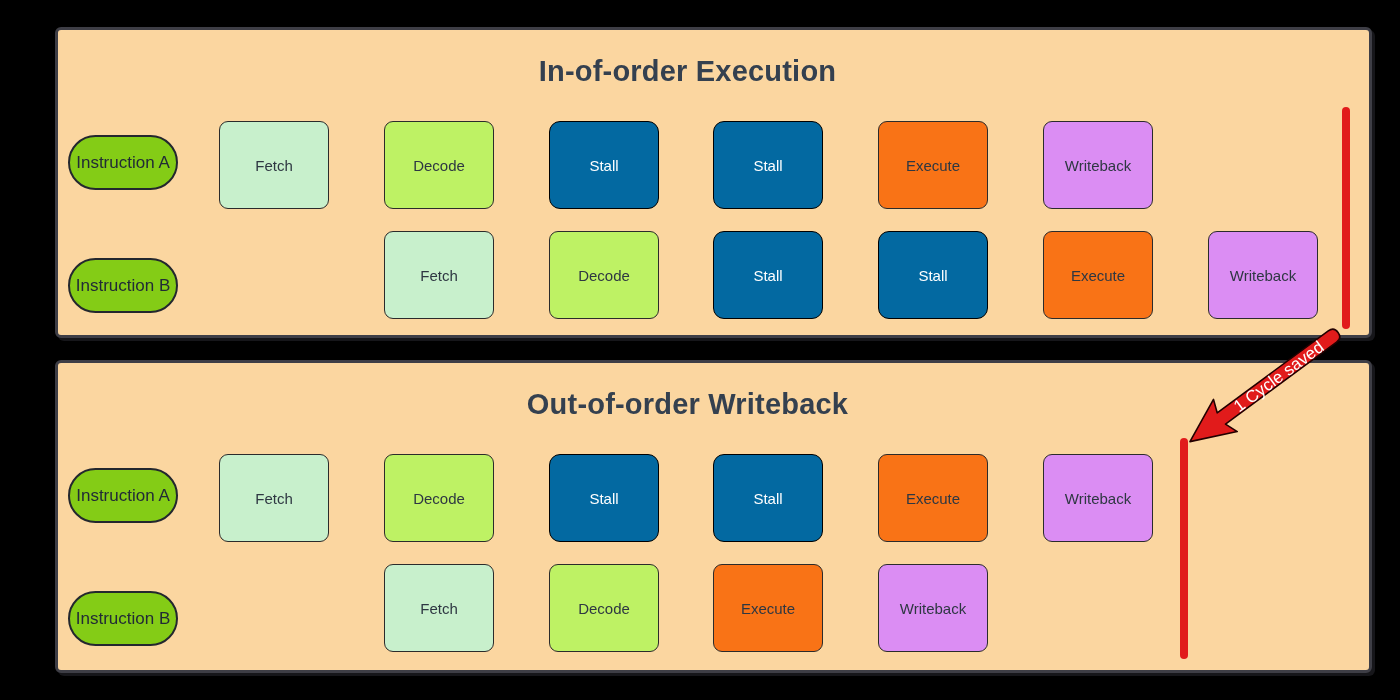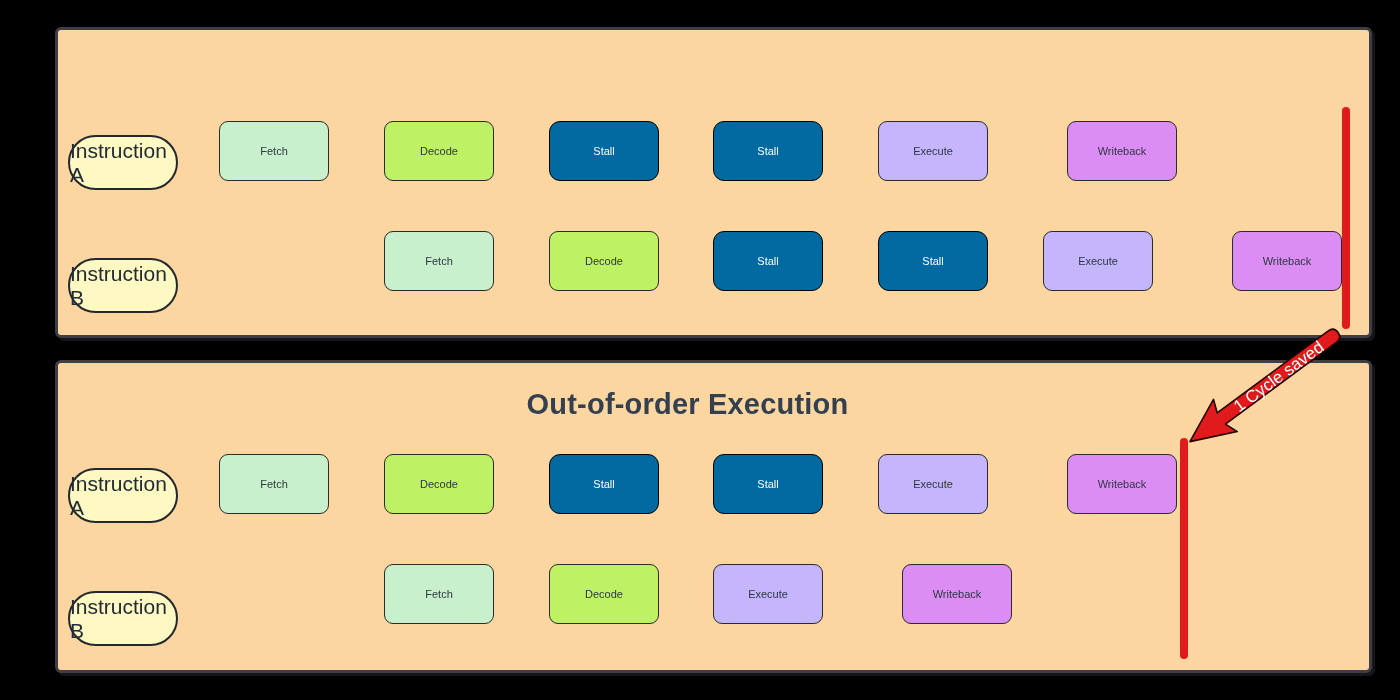--- a/index.html
+++ b/index.html
@@ -14,35 +14,35 @@
     box-shadow:3px 3px 0 #16161a;
   }
   #panel-top{top:27px;height:311px;}
   #panel-bottom{top:360px;height:313px;}
   .panel-title{
     position:absolute;top:25px;left:0;right:52px;text-align:center;
     font-size:29px;font-weight:bold;color:#34404F;letter-spacing:0.2px;
   }
   .pill{
     position:absolute;left:10px;width:110px;height:55px;box-sizing:border-box;
-    background:#fef9c3;border:2px solid #23272E;border-radius:28px;
+    background:#84cc16;border:2px solid #23272E;border-radius:28px;
     display:flex;align-items:center;justify-content:center;
-    font-size:21px;color:#222B36;
+    font-size:17px;color:#222B36;
   }
   .cell{
-    position:absolute;width:110px;height:60px;box-sizing:border-box;
+    position:absolute;width:110px;height:88px;box-sizing:border-box;
     border:1px solid #2B2B2B;border-radius:9px;
     display:flex;align-items:center;justify-content:center;
-    font-size:11px;color:#2E3742;
+    font-size:15px;color:#2E3742;
   }
   .stage-fetch{background:#C8F0CC;}
   .stage-decode{background:#bef264;}
   .stage-stall{background:#0369a1;color:#FFFFFF;border-color:#000000;border-radius:11px;}
-  .stage-execute{background:#c4b5fd;}
-  .stage-writeback{background:#DB8DF3;margin-left:24px;}
+  .stage-execute{background:#f97316;}
+  .stage-writeback{background:#DB8DF3;}
   
   .c0{left:161px}.c1{left:326px}.c2{left:491px}.c3{left:655px}
   .c4{left:820px}.c5{left:985px}.c6{left:1150px}
   
   .rA{top:91px}.rB{top:201px}
   .rA-pill{top:105px}.rB-pill{top:228px}
   .marker{
     position:absolute;width:8px;background:#E11B1B;border-radius:4px;
   }
   #marker-top{left:1342px;top:107px;height:222px;}
@@ -50,40 +50,41 @@
   #cycle-arrow{
     position:absolute;left:1264px;top:387px;width:190px;height:48px;
     transform:translate(-50%,-50%) rotate(-36.4deg);
   }
   #cycle-arrow svg{display:block;}
 </style>
 </head>
 <body>
 
 <div class="panel" id="panel-top">
+  <div class="panel-title">In-of-order Execution</div>
 
   <div class="pill rA-pill">Instruction A</div>
   <div class="cell stage-fetch c0 rA">Fetch</div>
   <div class="cell stage-decode c1 rA">Decode</div>
   <div class="cell stage-stall c2 rA">Stall</div>
   <div class="cell stage-stall c3 rA">Stall</div>
   <div class="cell stage-execute c4 rA">Execute</div>
   <div class="cell stage-writeback c5 rA">Writeback</div>
 
   <div class="pill rB-pill">Instruction B</div>
   <div class="cell stage-fetch c1 rB">Fetch</div>
   <div class="cell stage-decode c2 rB">Decode</div>
   <div class="cell stage-stall c3 rB">Stall</div>
   <div class="cell stage-stall c4 rB">Stall</div>
   <div class="cell stage-execute c5 rB">Execute</div>
   <div class="cell stage-writeback c6 rB">Writeback</div>
 </div>
 
 <div class="panel" id="panel-bottom">
-  <div class="panel-title">Out-of-order Execution</div>
+  <div class="panel-title">Out-of-order Writeback</div>
 
   <div class="pill rA-pill">Instruction A</div>
   <div class="cell stage-fetch c0 rA">Fetch</div>
   <div class="cell stage-decode c1 rA">Decode</div>
   <div class="cell stage-stall c2 rA">Stall</div>
   <div class="cell stage-stall c3 rA">Stall</div>
   <div class="cell stage-execute c4 rA">Execute</div>
   <div class="cell stage-writeback c5 rA">Writeback</div>
 
   <div class="pill rB-pill">Instruction B</div>

